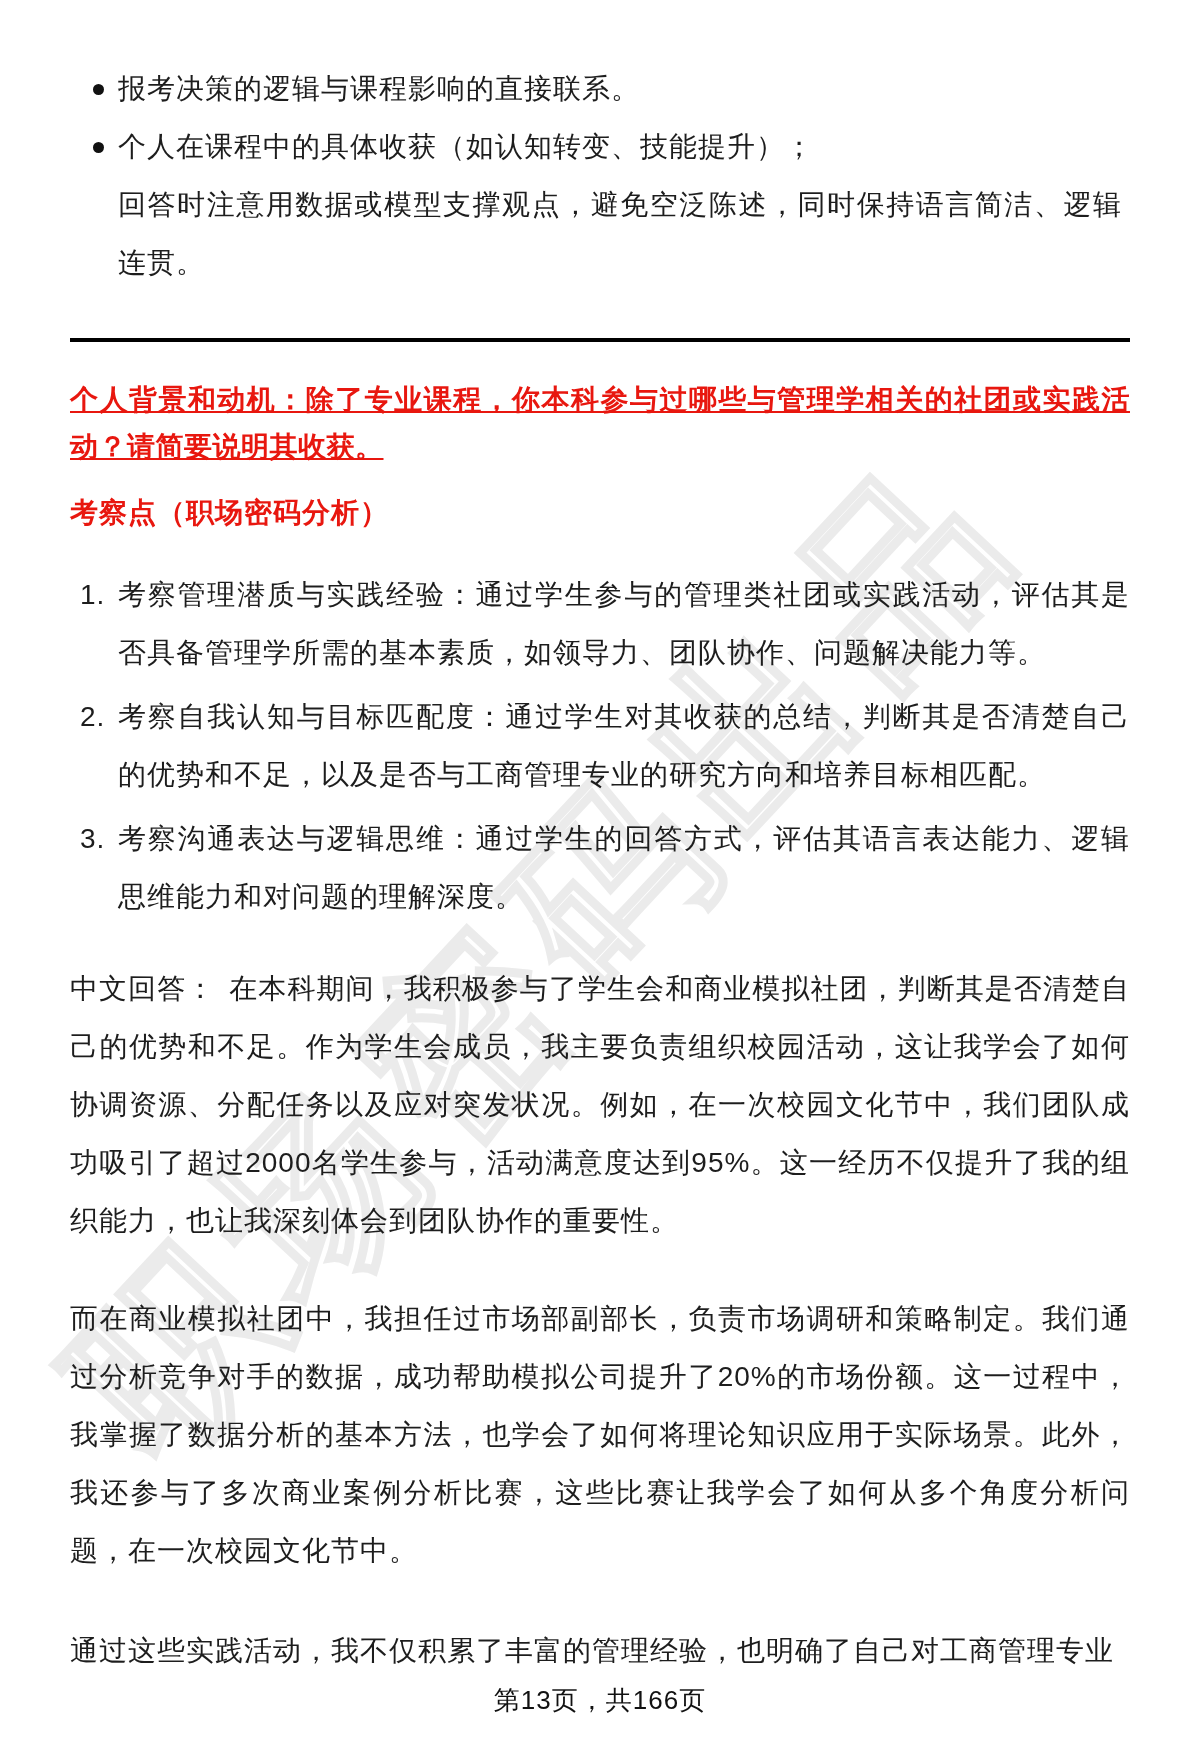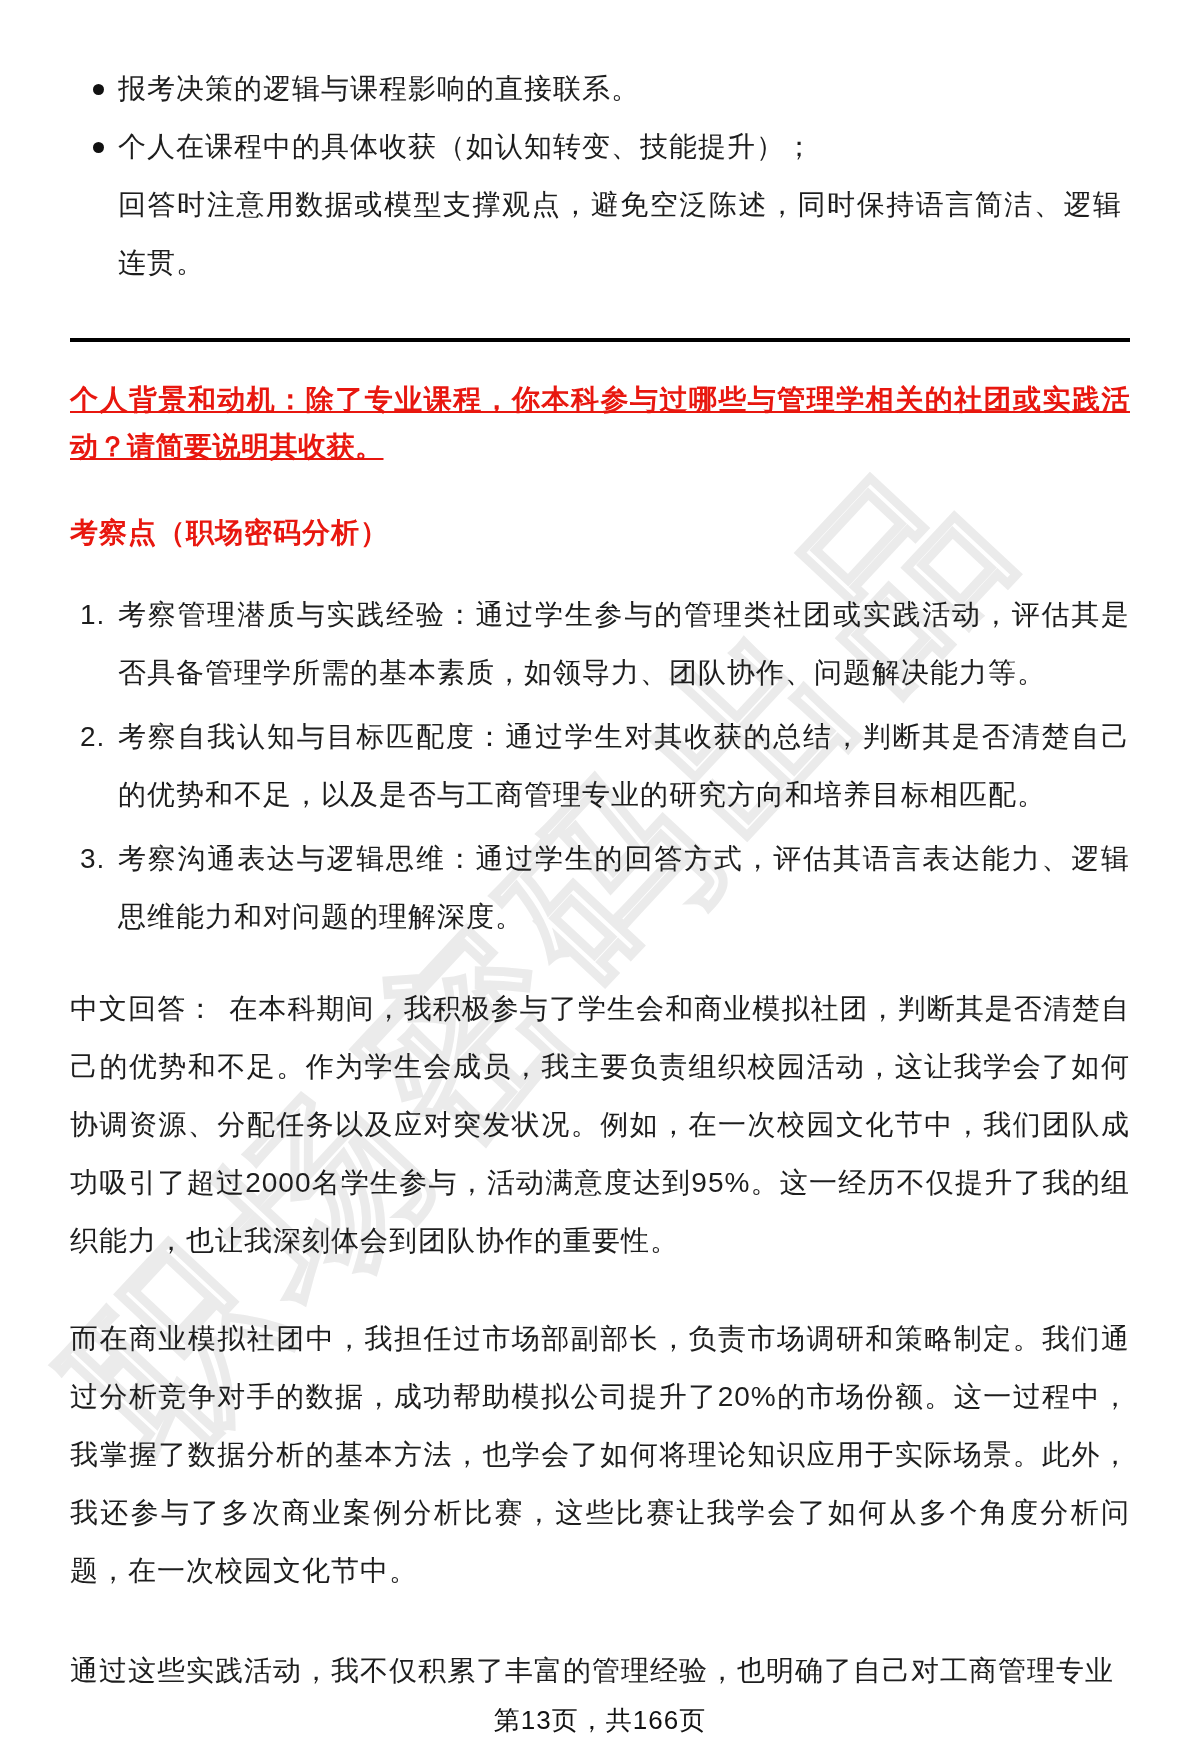--- a/index.html
+++ b/index.html
@@ -63,21 +63,21 @@
   }
   .question {
     margin: 34px 0 0 0;
     font-weight: 700;
     line-height: 47px;
     letter-spacing: 0.5px;
     text-align: justify;
     text-decoration: underline;
   }
   .exam-heading {
-    margin: 40px 0 0 0;
+    margin: 20px 0 0 0;
     font-weight: 700;
     line-height: 46px;
     font-size: 28px;
   }
   .exam-list { margin: 30px 0 0 0; }
   .exam-item {
     display: flex;
     margin-bottom: 6px;
   }
   .exam-item .num {

